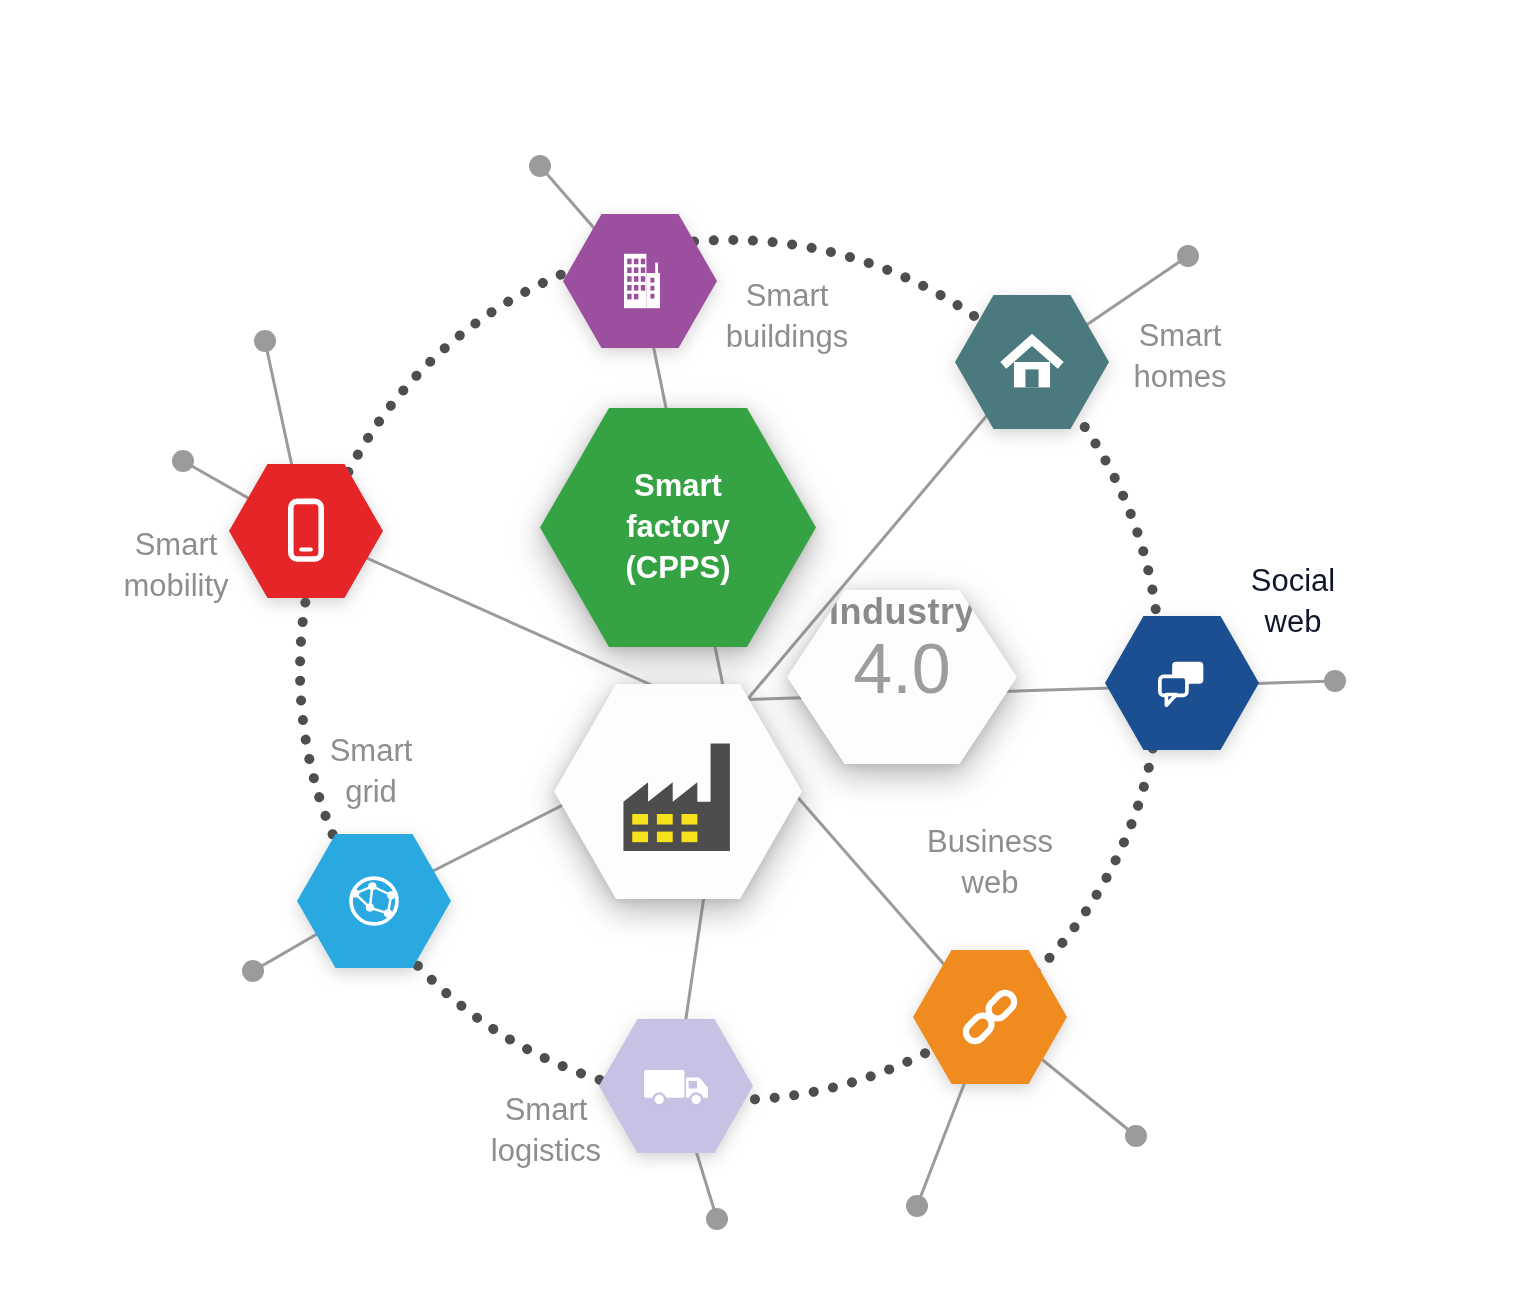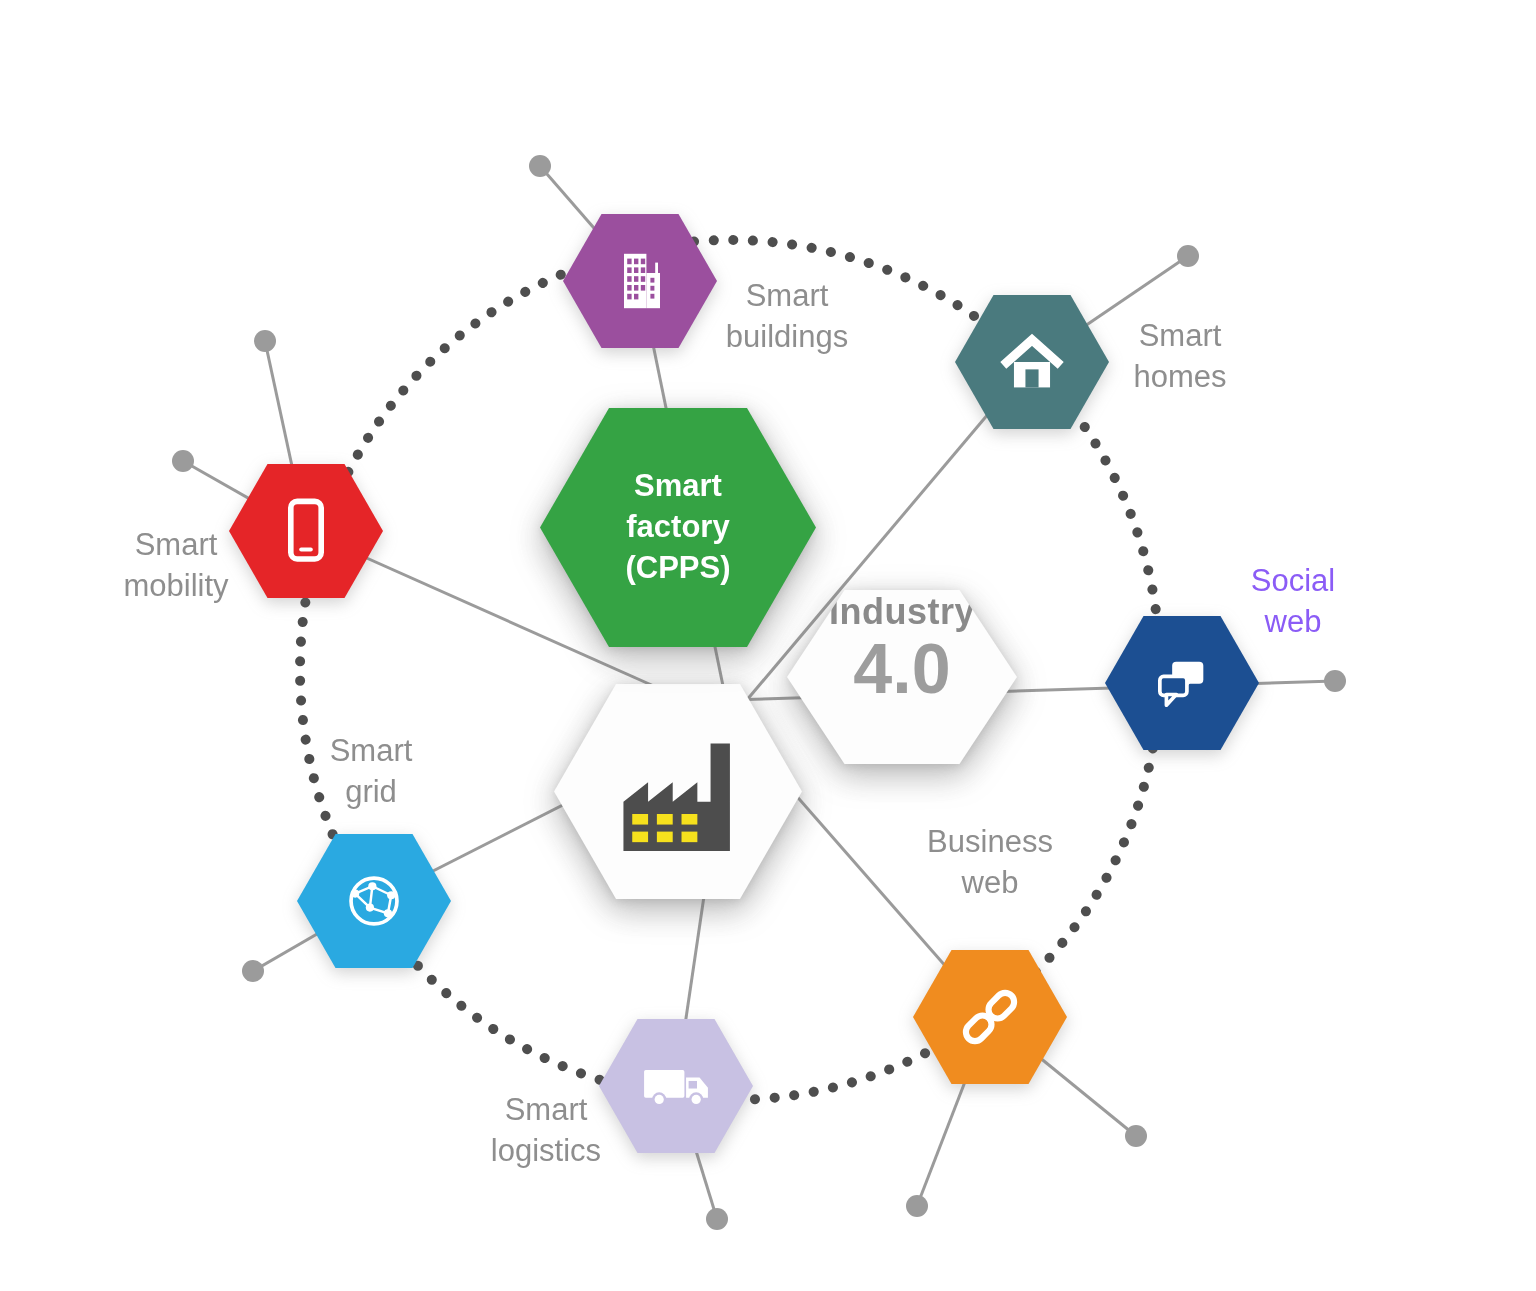--- a/index.html
+++ b/index.html
@@ -30,21 +30,21 @@
   }
   .green-label{
     font-size:31px;font-weight:bold;line-height:1.32;
     text-align:center;white-space:pre-line;color:#fff;
   }
   .industry-box{
     display:flex;flex-direction:column;align-items:center;justify-content:center;
     padding-bottom:56px;width:100%;height:100%;
   }
   .industry-word{font-size:36px;font-weight:bold;color:#8a8a8a;letter-spacing:.5px;}
-  .industry-num{font-size:70px;font-weight:700;color:#9d9d9d;line-height:1.05;}
+  .industry-num{font-size:70px;font-weight:400;color:#9d9d9d;line-height:1.05;}
 </style>
 </head>
 <body>
 
 <div class="canvas">
 
   <svg class="lines-layer" width="1536" height="1291">
     <circle cx="730" cy="670" r="430" fill="none" stroke-width="10" stroke-dasharray="0.1 19.6" stroke-linecap="round" stroke="#4e4e4e"></circle>
     <g stroke-width="3" fill="none" stroke="#9b9b9b">
       <line x1="730" y1="720" x2="640" y2="281"></line>
@@ -210,21 +210,21 @@
       </svg>
     </div>
   </div>
 
   <div class="node-label" style="left: 787px; top: 317px; color: rgb(142, 142, 142);">Smart
 buildings</div>
   <div class="node-label" style="left: 1180px; top: 357px; color: rgb(142, 142, 142);">Smart
 homes</div>
   <div class="node-label" style="left: 176px; top: 566px; color: rgb(142, 142, 142);">Smart
 mobility</div>
-  <div class="node-label" style="left: 1293px; top: 602px; color: #8b5cf6;">Social
+  <div class="node-label" style="left: 1293px; top: 602px; color: #0f172a;">Social
 web</div>
   <div class="node-label" style="left: 371px; top: 772px; color: rgb(142, 142, 142);">Smart
 grid</div>
   <div class="node-label" style="left: 546px; top: 1131px; color: rgb(142, 142, 142);">Smart
 logistics</div>
   <div class="node-label" style="left: 990px; top: 863px; color: rgb(142, 142, 142);">Business
 web</div>
 
 </div>
 

